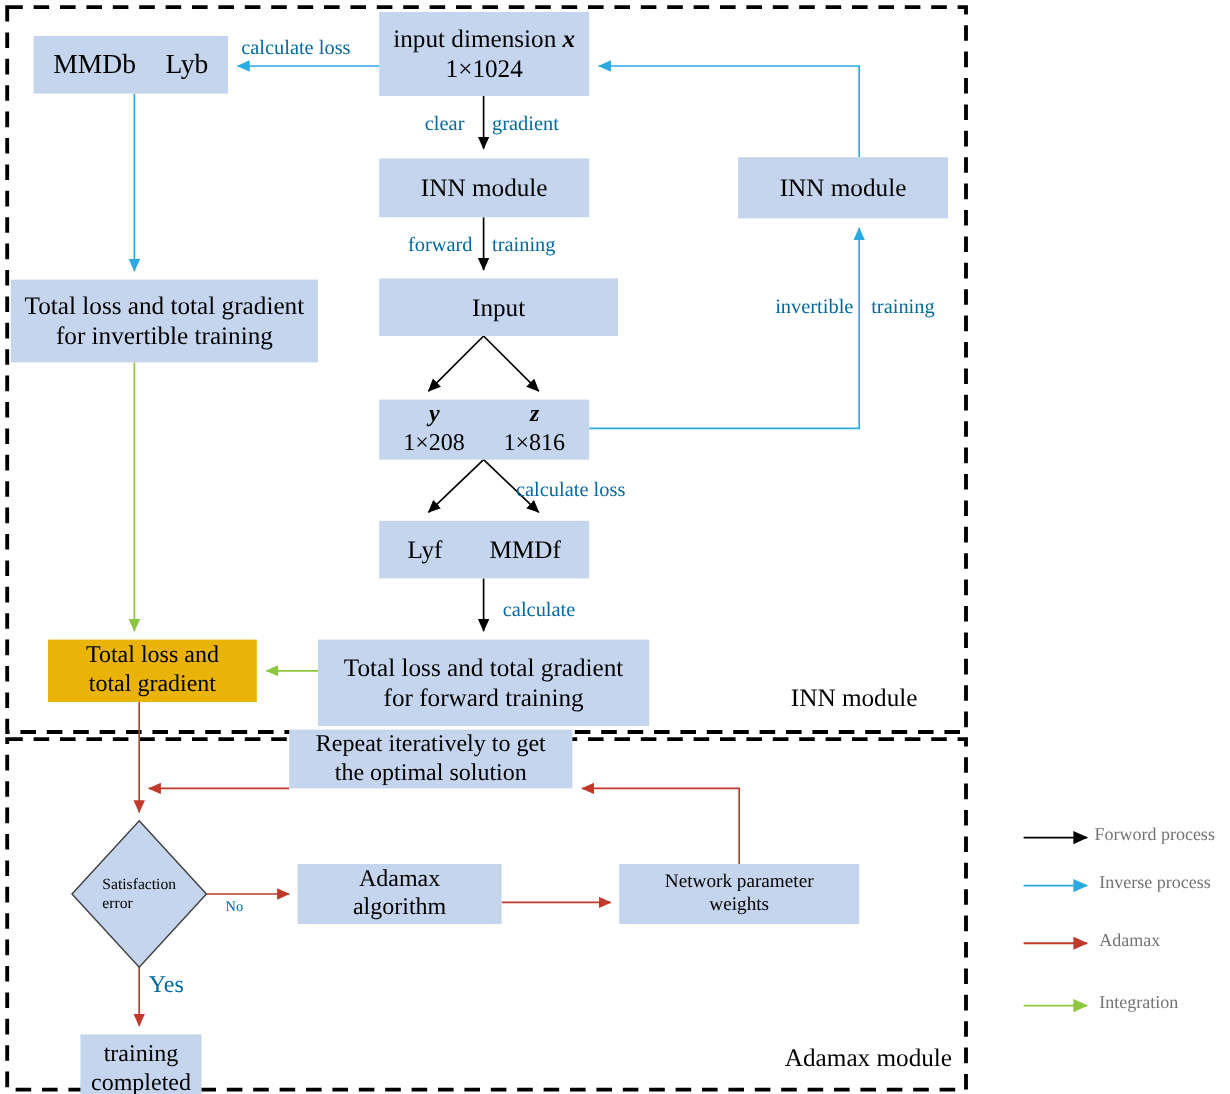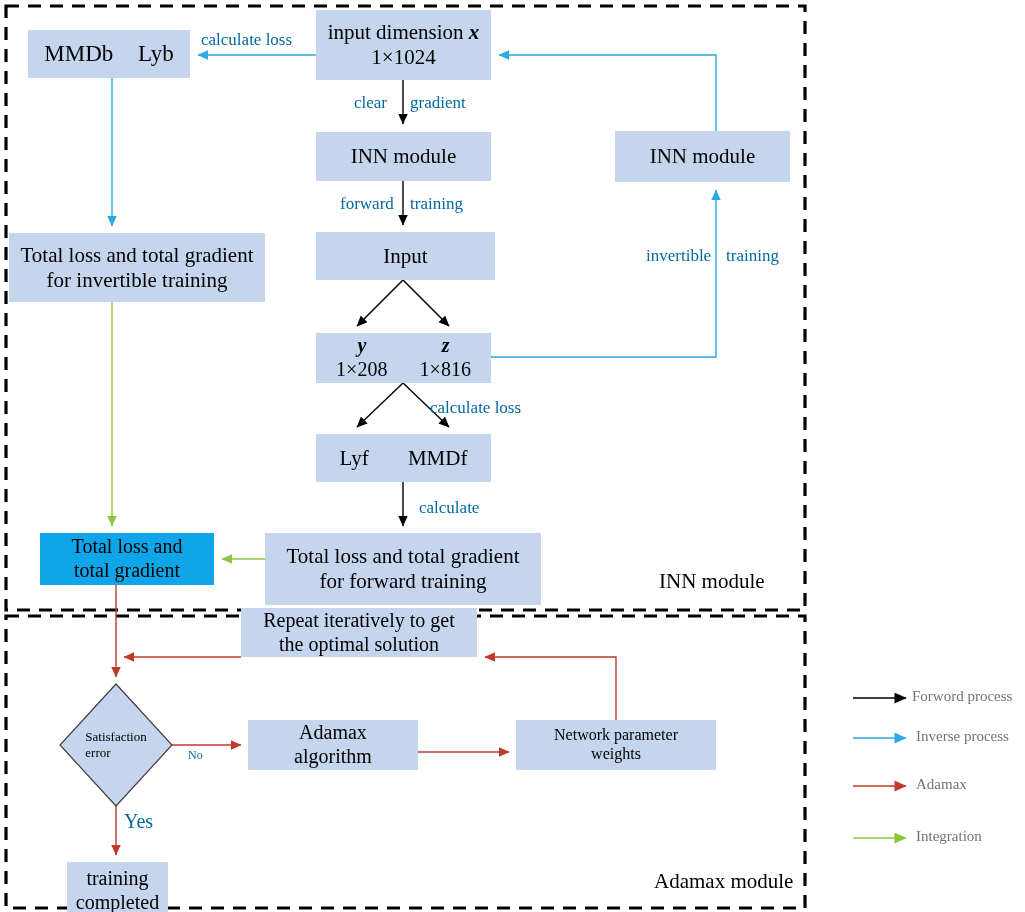--- a/index.html
+++ b/index.html
@@ -13,21 +13,21 @@
   svg.layer{position:absolute;left:0;top:0;width:1025px;height:912px;pointer-events:none;}
   .box{
     position:absolute;
     background:#c5d5ed;
     display:flex;align-items:center;justify-content:center;
     text-align:center;
     color:#000000;
     line-height:1.18;
     box-sizing:border-box;
   }
-  .box.green{background:#0ea5e9;}
+  .box.green{background:#eab308;}
   .box .inner{width:100%;padding:0 4px;}
   .row2{display:flex;justify-content:space-around;align-items:center;width:100%;}
   .lbl{
     position:absolute;
     color:#0369a1;
     white-space:nowrap;
     font-family:"Liberation Serif", serif;
   }
   .frame-label{position:absolute;white-space:nowrap;color:#000;}
   .legend-label{position:absolute;white-space:nowrap;color:#737373;font-size:15px;}
@@ -117,21 +117,21 @@
   </div>
 
   <div class="box" style="left:316px;top:132px;width:175px;height:49px;font-size:21px;">
     <div class="inner">INN module</div>
   </div>
 
   <div class="box" style="left:615px;top:131px;width:175px;height:51px;font-size:21px;">
     <div class="inner">INN module</div>
   </div>
 
-  <div class="box" style="left:316px;top:232px;width:179px;height:48px;font-size:21px;">
+  <div class="box" style="left:316px;top:232px;width:199px;height:48px;font-size:21px;">
     <div class="inner">Input</div>
   </div>
 
   <div class="box" style="left:9px;top:233px;width:256px;height:69px;font-size:21px;">
     <div class="inner">
       <div>Total loss and total gradient</div>
       <div>for invertible training</div>
     </div>
   </div>
 

